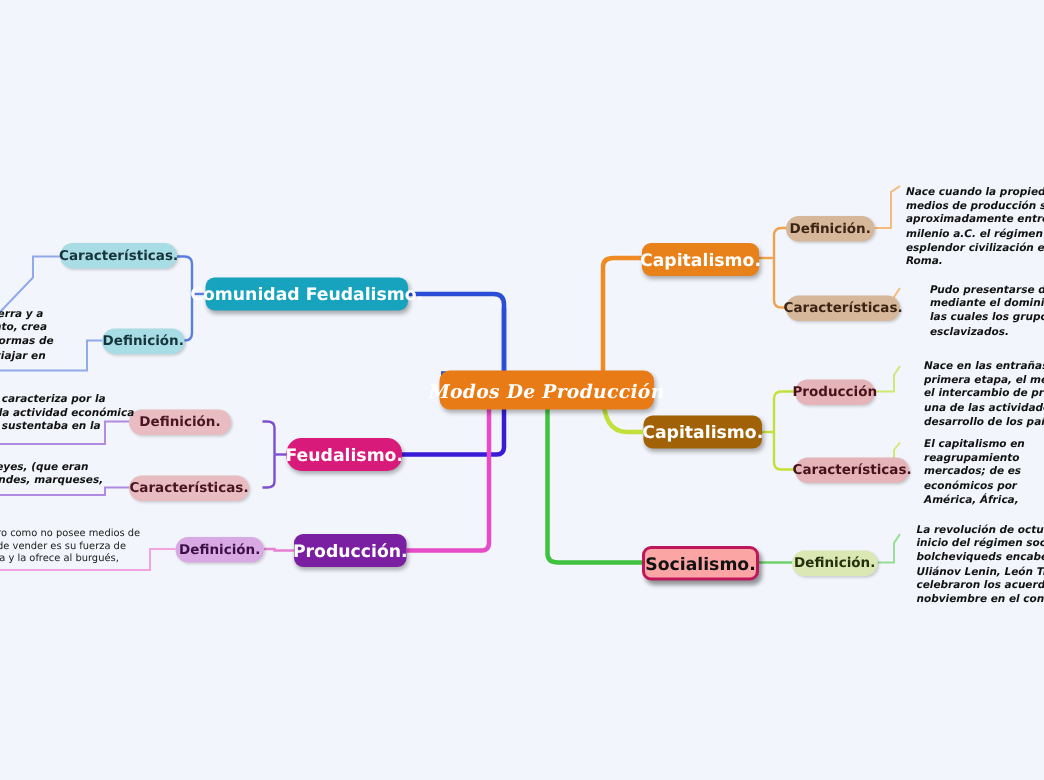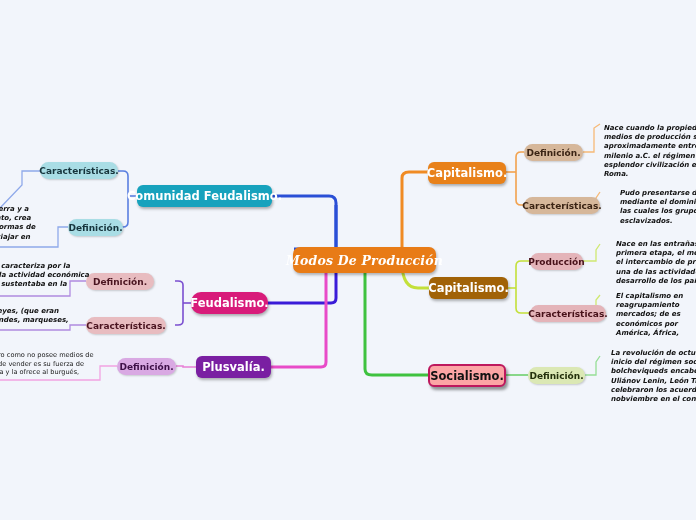--- a/index.html
+++ b/index.html
@@ -168,21 +168,21 @@
 
   <div class="node n-leaf pinkL" style="left:86px; top:317px; width:80px; height:17px;">Características.</div>
 
   <div class="note" style="left:-6px; top:262px; width:80px;">e caracteriza por la
 , la actividad económica
 e sustentaba en la</div>
 
   <div class="note" style="left:-6px; top:307px; width:80px;">reyes, (que eran
 ondes, marqueses,</div>
 
-  <div class="node n-branch purple" style="left:196px; top:356px; width:75px; height:22px;">Plusvalía.</div>
+  <div class="node n-branch purple" style="left:196px; top:356px; width:75px; height:22px;">Producción.</div>
 
   <div class="node n-leaf lilacL" style="left:117px; top:358px; width:59px; height:17px;">Definición.</div>
 
   <div class="note plain" style="left:-6px; top:351px; width:96px;">ero como no posee medios de
 ede vender es su fuerza de
 cía y la ofrece al burgués,</div>
 
   <div class="node n-branch orange" style="left:428px; top:162px; width:78px; height:22px;">Capitalismo.</div>
 
   <div class="node n-leaf tanL" style="left:524px; top:144px; width:59px; height:17px;">Definición.</div>

